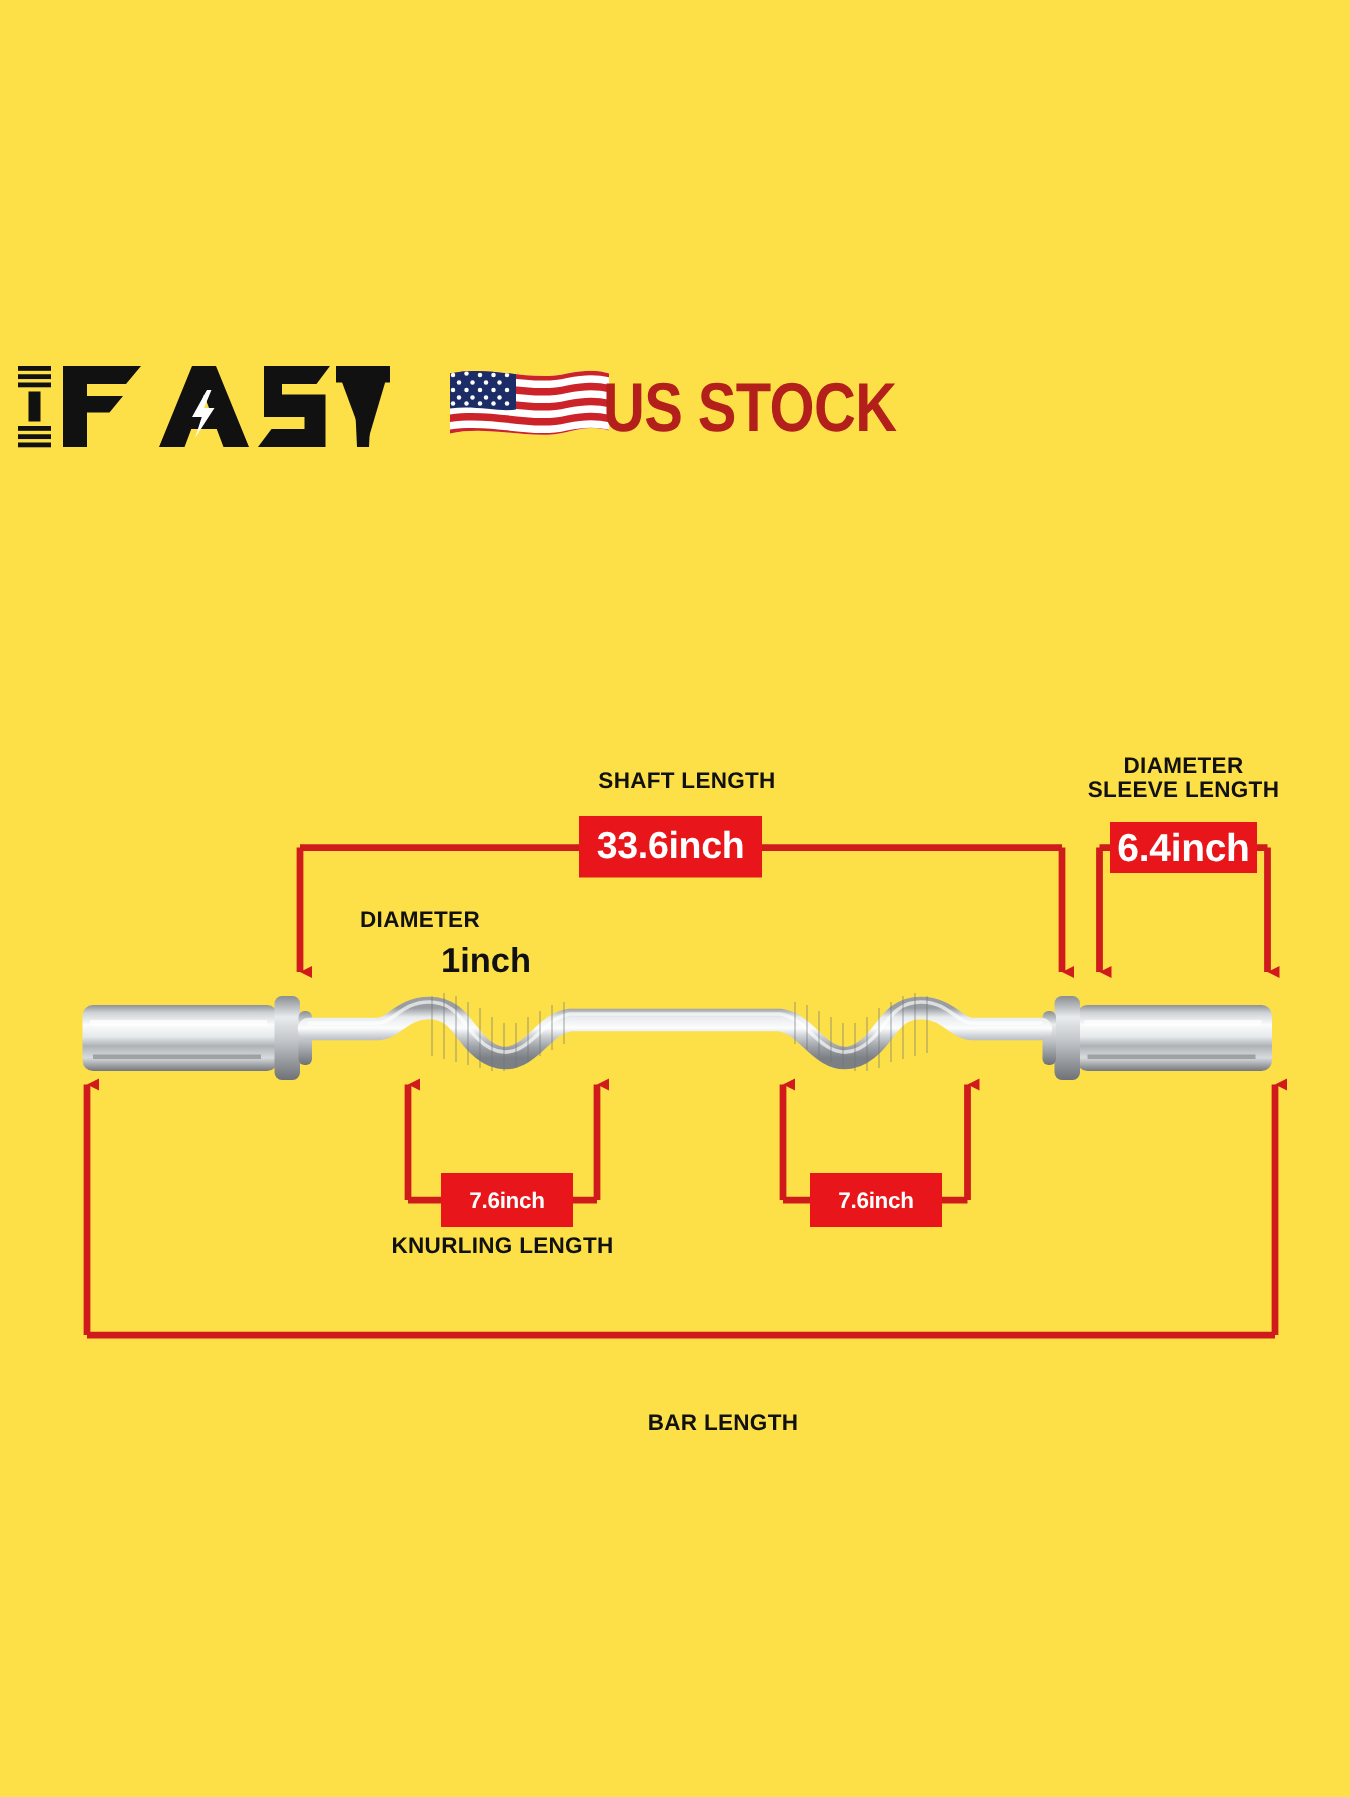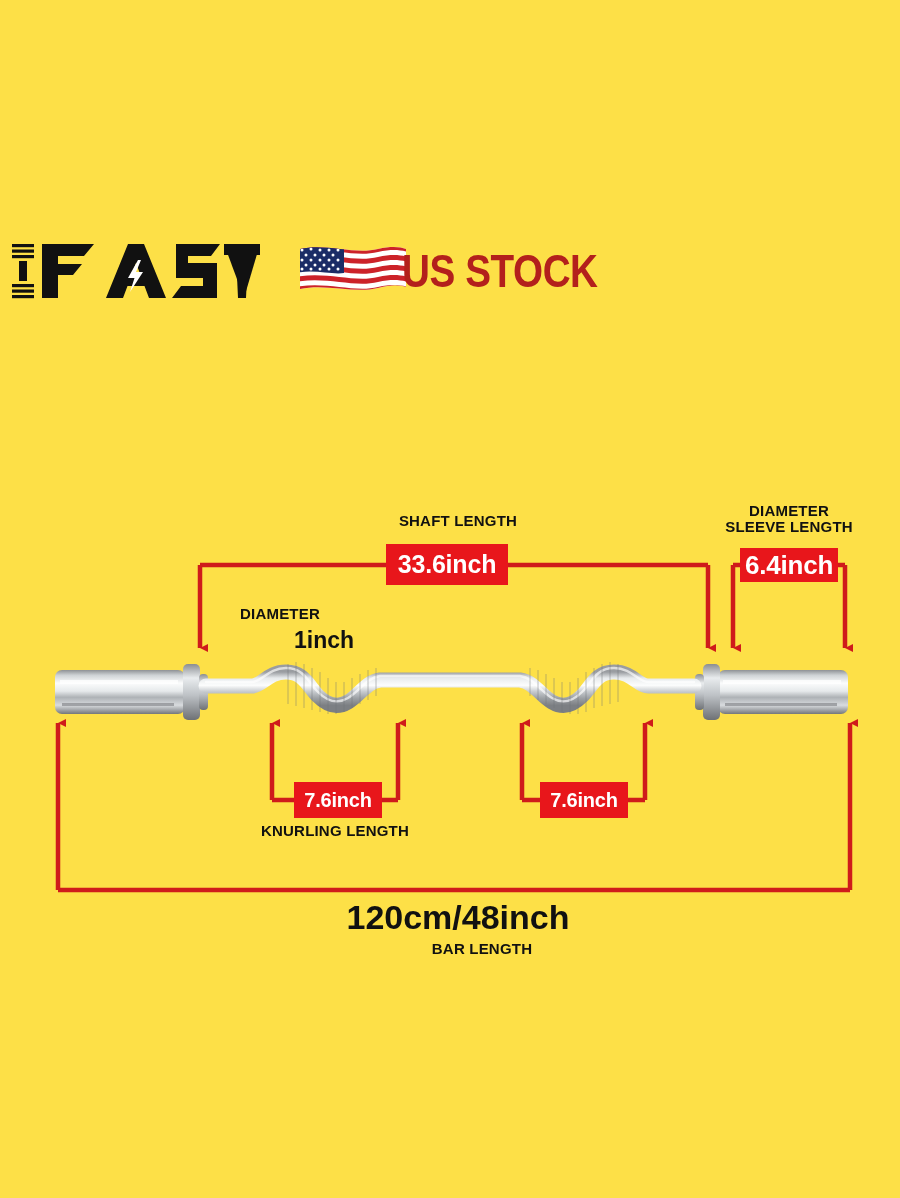--- a/index.html
+++ b/index.html
@@ -139,21 +139,21 @@
     font-weight: 700;
     white-space: nowrap;
     text-align: center;
     display: flex;
     align-items: center;
     justify-content: center;
     letter-spacing: -0.2px;
   }
   .badge-lg { font-size: 25px; }
   .badge-md { font-size: 26px; }
-  .badge-sm { font-size: 20px; }
+  .badge-sm { font-size: 15px; }
 
   .center-x { transform: translateX(-50%); }
 </style>
 </head>
 <body>
 
 <div class="page">
 
   <div class="brand-row">
 
@@ -383,17 +383,16 @@
     <div class="badge badge-md" style="left:740px; top:78px; width:98px; height:34px;">6.4inch</div>
 
     <div class="lbl lbl-cap center-x" style="left:280px; top:135px;">DIAMETER</div>
     <div class="lbl lbl-big center-x" style="left:296px; top:157px;margin-left:28px;">1inch</div>
 
     <div class="badge badge-sm" style="left:294px; top:312px; width:88px; height:36px;">7.6inch</div>
     <div class="lbl lbl-cap center-x" style="left:335px; top:352px;">KNURLING LENGTH</div>
 
     <div class="badge badge-sm" style="left:540px; top:312px; width:88px; height:36px;">7.6inch</div>
 
-    <div class="lbl lbl-bar center-x" style="left:458px; top:428px;">120cm/48inch</div>
     <div class="lbl lbl-cap center-x" style="left:458px; top:470px;margin-left:24px;">BAR LENGTH</div>
 
   </div>
 </div>
 
 </body></html>

